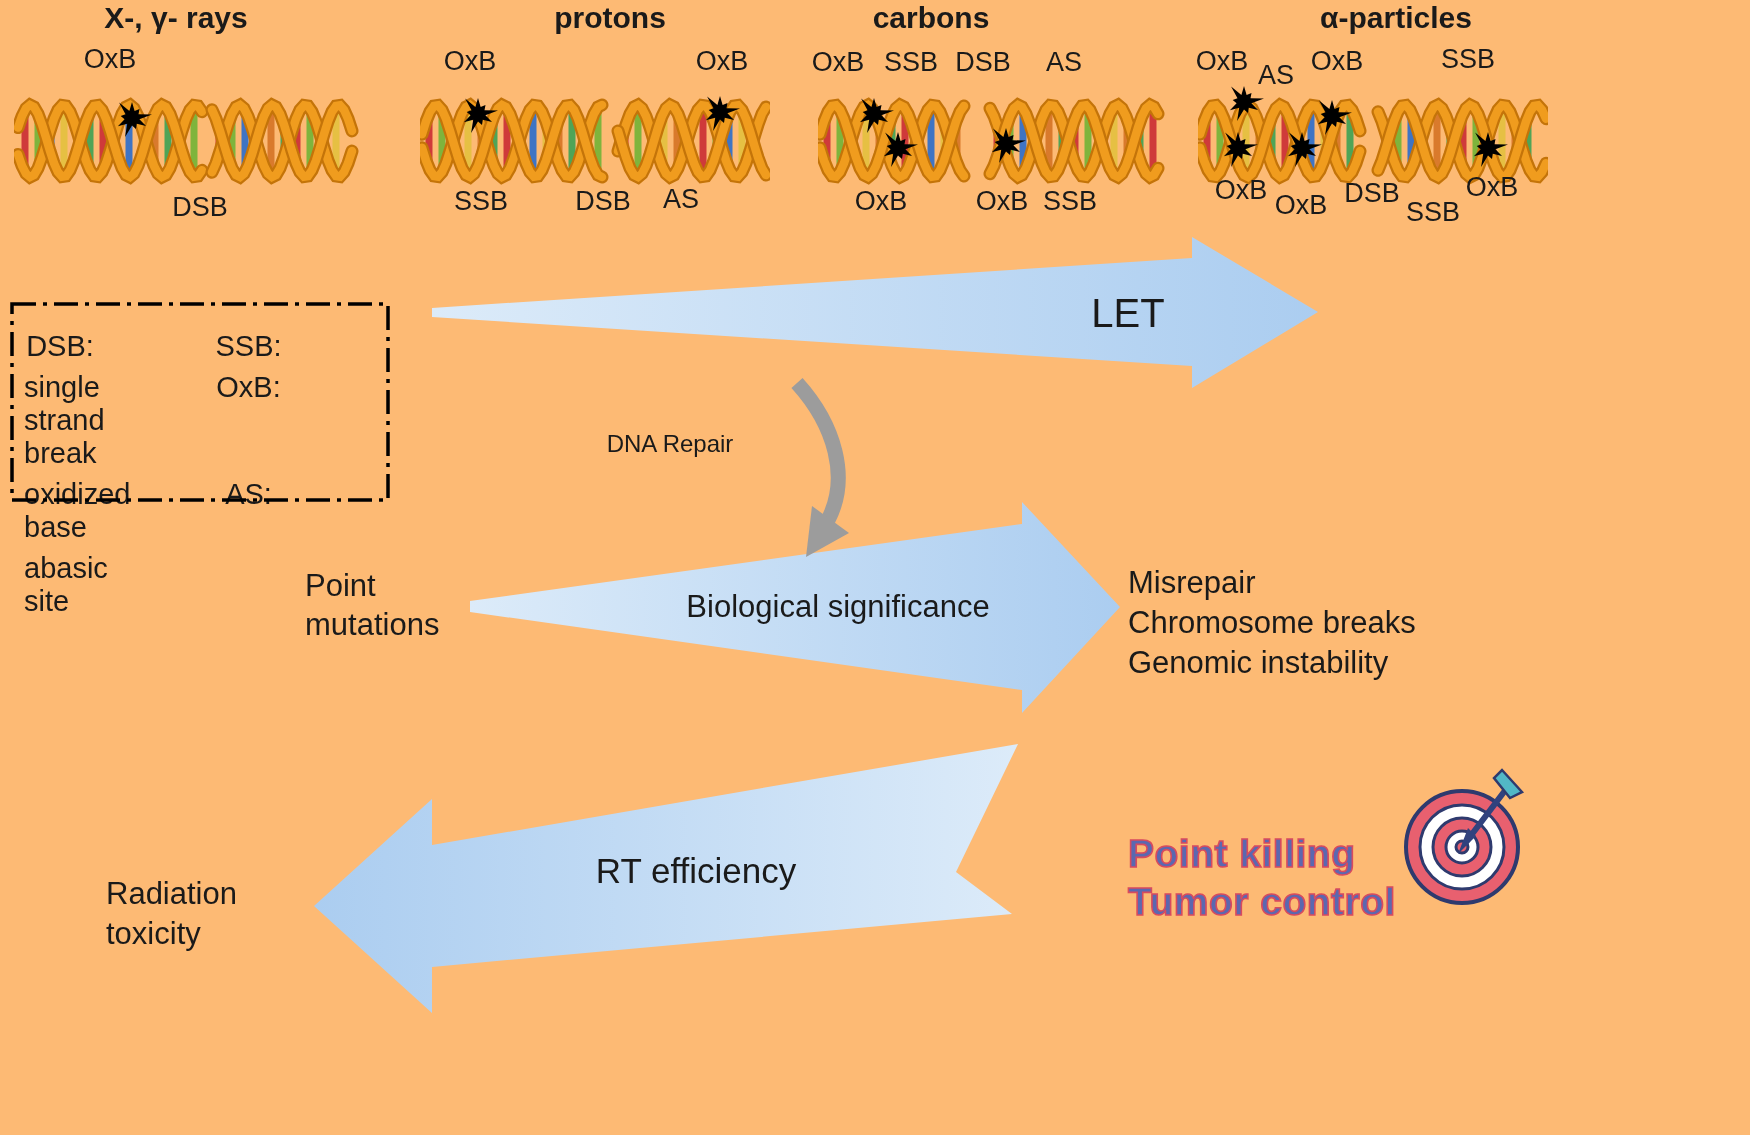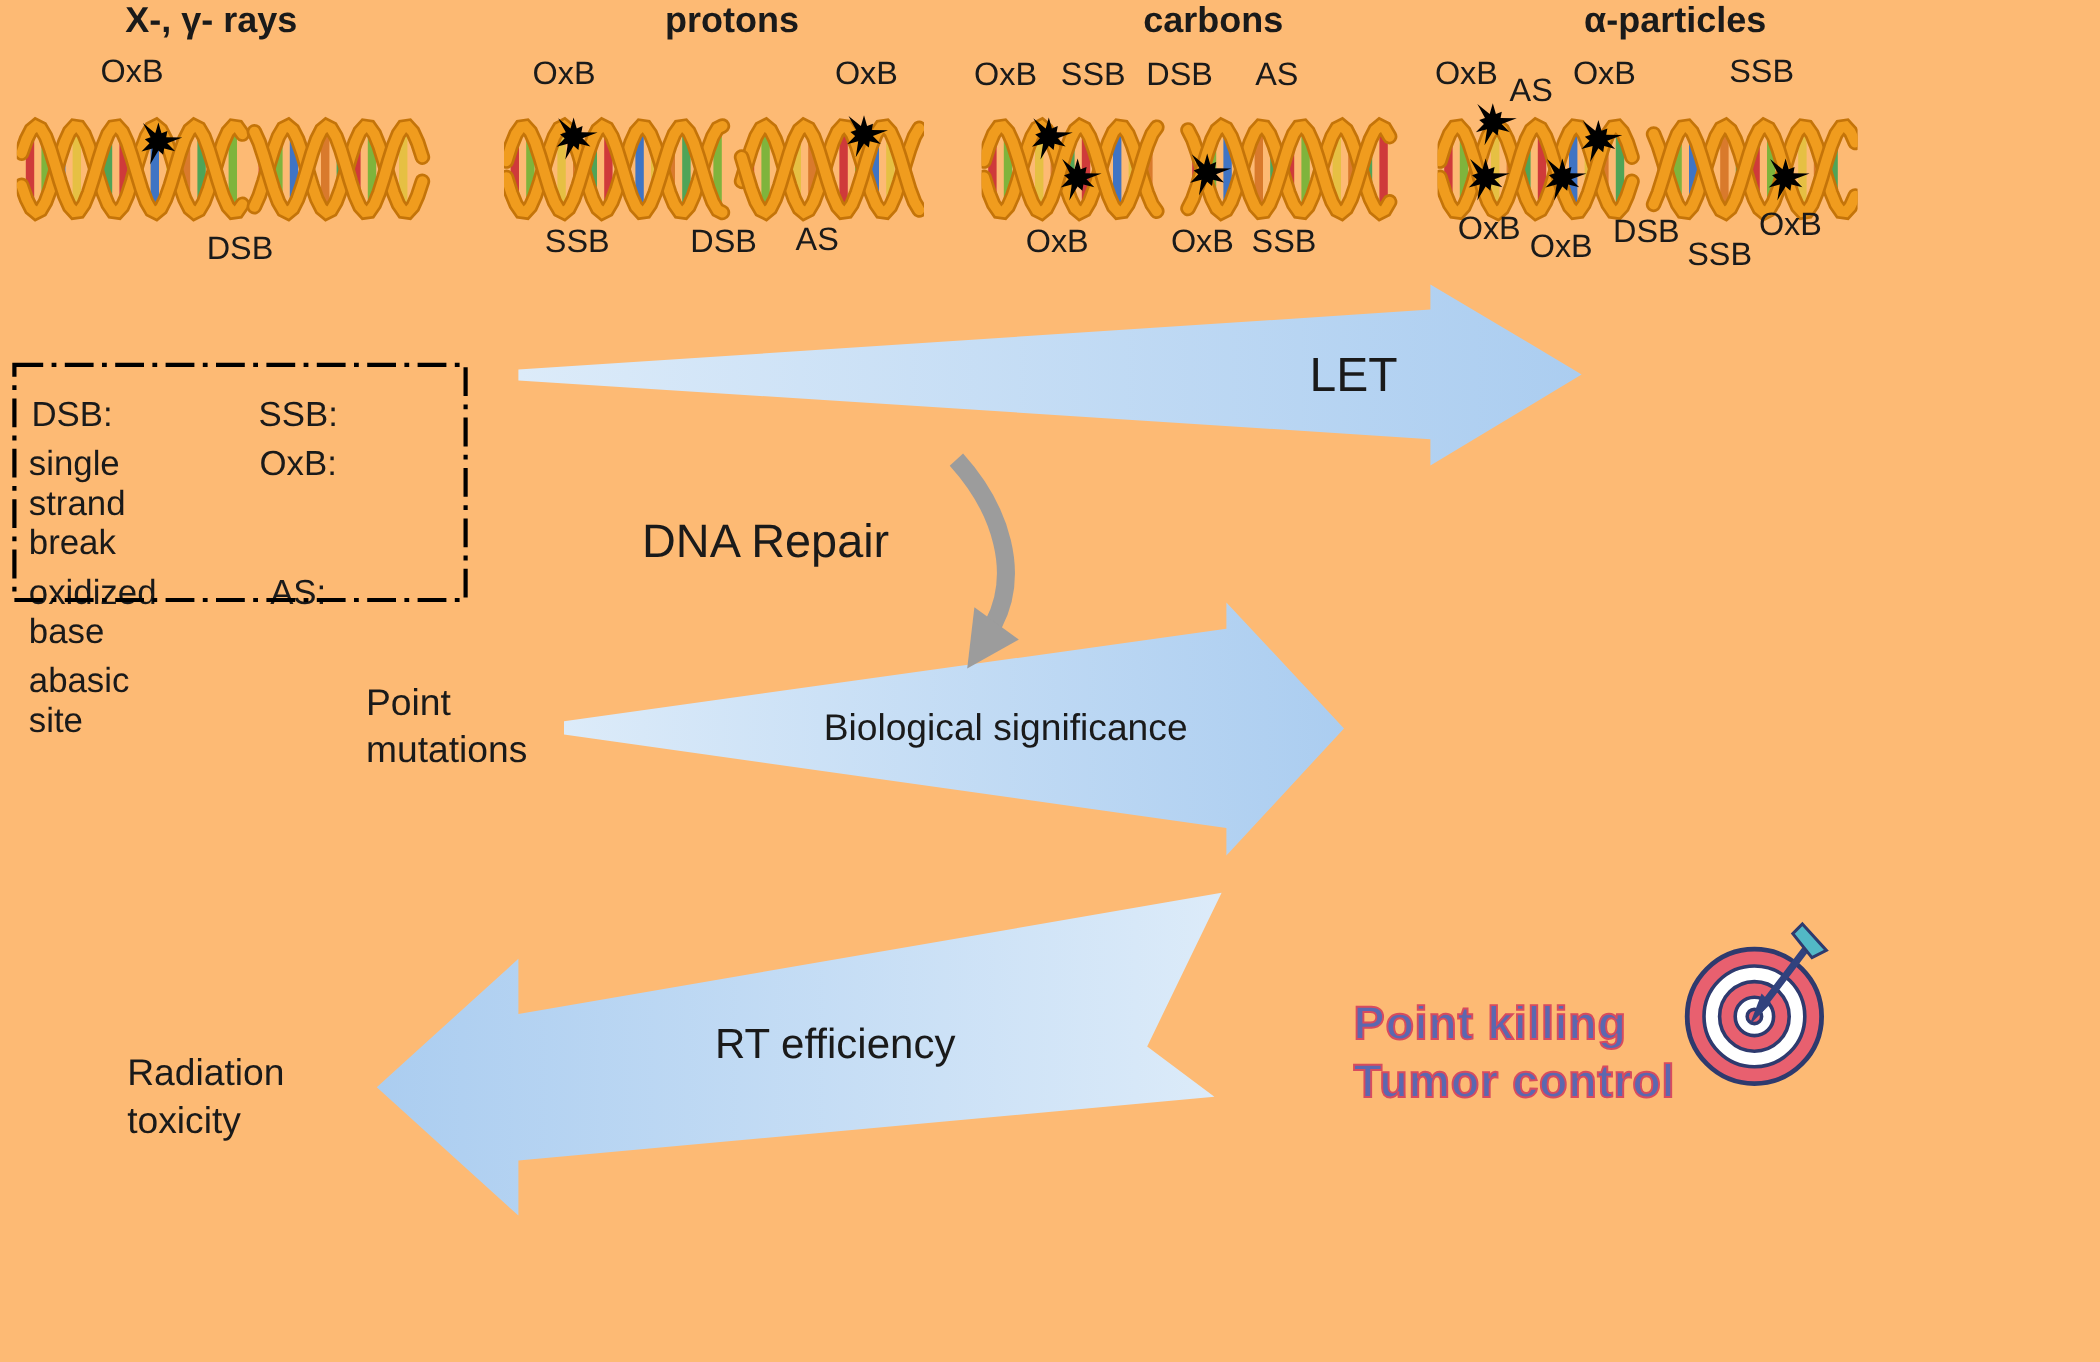--- a/index.html
+++ b/index.html
@@ -175,21 +175,21 @@
       <path d="M 180.0 86.3 L 184.0 76.5 L 188.0 63.8 L 192.0 50.2 L 196.0 37.5 L 200.0 27.7 L 204.0 22.0 L 208.0 21.4 L 212.0 25.8 L 216.0 34.7 L 220.0 46.9 L 224.0 60.4 L 228.0 73.5 L 232.0 84.2 L 236.0 91.0 L 240.0 93.0 L 244.0 89.7 L 248.0 81.8 L 252.0 70.4 L 256.0 57.0 L 260.0 43.6 L 264.0 32.2 L 268.0 24.3 L 272.0 21.0 L 276.0 23.0 L 280.0 29.8 L 284.0 40.5 L 288.0 53.6 L 292.0 67.1 L 296.0 79.3 L 300.0 88.2 L 304.0 92.6 L 308.0 92.0 L 312.0 86.3 L 316.0 76.5 L 320.0 63.8 L 324.0 50.2 L 328.0 37.5 L 332.0 27.7 L 336.0 22.0 L 340.0 21.4 L 344.0 25.8 L 348.0 34.7" fill="none" stroke="#f09c1e" stroke-width="8.5" stroke-linecap="round"></path>
       <polygon points="46.0,2.0 48.6,11.0 53.5,9.1 52.5,14.3 66.0,14.5 53.4,19.3 60.0,26.1 50.8,23.7 50.0,28.9 46.0,25.5 39.1,37.0 41.2,23.7 31.9,26.2 38.6,19.3 34.7,16.0 39.5,14.3 33.1,2.6 43.4,11.0" fill="#000000"></polygon>
       <polygon points="40.0,48.0 42.6,57.0 47.5,55.1 46.5,60.3 60.0,60.5 47.4,65.3 54.0,72.1 44.8,69.7 44.0,74.9 40.0,71.5 33.1,83.0 35.2,69.7 25.9,72.2 32.6,65.3 28.7,62.0 33.5,60.3 27.1,48.6 37.4,57.0" fill="#000000"></polygon>
       <polygon points="104.0,48.0 106.6,57.0 111.5,55.1 110.5,60.3 124.0,60.5 111.4,65.3 118.0,72.1 108.8,69.7 108.0,74.9 104.0,71.5 97.1,83.0 99.2,69.7 89.9,72.2 96.6,65.3 92.7,62.0 97.5,60.3 91.1,48.6 101.4,57.0" fill="#000000"></polygon>
       <polygon points="134.0,16.0 136.6,25.0 141.5,23.1 140.5,28.3 154.0,28.5 141.4,33.3 148.0,40.1 138.8,37.7 138.0,42.9 134.0,39.5 127.1,51.0 129.2,37.7 119.9,40.2 126.6,33.3 122.7,30.0 127.5,28.3 121.1,16.6 131.4,25.0" fill="#000000"></polygon>
       <polygon points="290.0,48.0 292.6,57.0 297.5,55.1 296.5,60.3 310.0,60.5 297.4,65.3 304.0,72.1 294.8,69.7 294.0,74.9 290.0,71.5 283.1,83.0 285.2,69.7 275.9,72.2 282.6,65.3 278.7,62.0 283.5,60.3 277.1,48.6 287.4,57.0" fill="#000000"></polygon>
     </svg>
 
   <span class="abs cx gtitle" style="left:176px;top:1px">X-, γ- rays</span>
   <span class="abs cx gtitle" style="left:610px;top:1px">protons</span>
-  <span class="abs cx gtitle" style="left:1011px;top:1px">carbons</span>
+  <span class="abs cx gtitle" style="left:931px;top:1px">carbons</span>
   <span class="abs cx gtitle" style="left:1396px;top:1px">α-particles</span>
 
   <span class="abs cx dlabel" style="left:110px;top:44px">OxB</span>
   <span class="abs cx dlabel" style="left:200px;top:192px">DSB</span>
 
   <span class="abs cx dlabel" style="left:470px;top:46px">OxB</span>
   <span class="abs cx dlabel" style="left:722px;top:46px">OxB</span>
   <span class="abs cx dlabel" style="left:481px;top:186px">SSB</span>
   <span class="abs cx dlabel" style="left:603px;top:186px">DSB</span>
   <span class="abs cx dlabel" style="left:681px;top:184px">AS</span>
@@ -221,26 +221,29 @@
       <span class="abbr">SSB:</span>
       <span>single strand break</span>
       <span class="abbr">OxB:</span>
       <span>oxidized base</span>
       <span class="abbr">AS:</span>
       <span>abasic site</span>
     </div>
   </div>
 
   <span class="abs cx" style="left:1128px;top:291px;font-size:40px">LET</span>
-  <span class="abs cx" style="left:638px;top:430px;font-size:39px">DNA Repair</span>
+  <span class="abs cx" style="left:670px;top:430px;font-size:24px">DNA Repair</span>
   <span class="abs cx" style="left:838px;top:589px;font-size:31px">Biological significance</span>
   <span class="abs cx" style="left:696px;top:851px;font-size:35px">RT efficiency</span>
 
   <div class="abs ml" style="left:305px;top:566px;width:160px;font-size:31px;line-height:39px">Point
 mutations</div>
+  <div class="abs ml" style="left:1128px;top:563px;width:350px;font-size:31px;line-height:40px">Misrepair
+Chromosome breaks
+Genomic instability</div>
   <div class="abs ml" style="left:106px;top:874px;width:200px;font-size:31px;line-height:40px">Radiation
 toxicity</div>
   <div class="abs ml cellkill" style="left:1128px;top:830px;width:330px;font-size:39px;line-height:48px">Point killing
 Tumor control</div>
 
   <svg class="abs" style="left:1398px;top:762px" width="135" height="155" viewBox="0 0 135 155">
     <circle cx="64" cy="85" r="56" fill="#e8606f" stroke="#2e3a6e" stroke-width="4"></circle>
     <circle cx="64" cy="85" r="42" fill="#ffffff" stroke="#2e3a6e" stroke-width="3"></circle>
     <circle cx="64" cy="85" r="29" fill="#e8606f" stroke="#2e3a6e" stroke-width="3"></circle>
     <circle cx="64" cy="85" r="16" fill="#ffffff" stroke="#2e3a6e" stroke-width="3"></circle>

